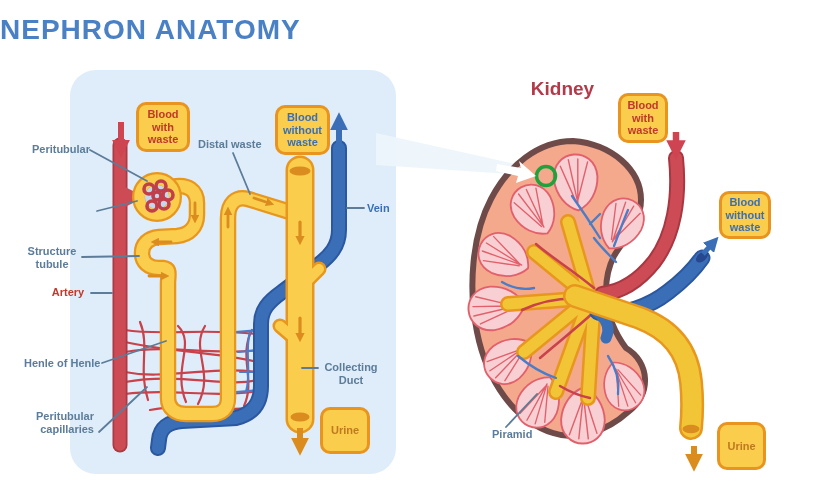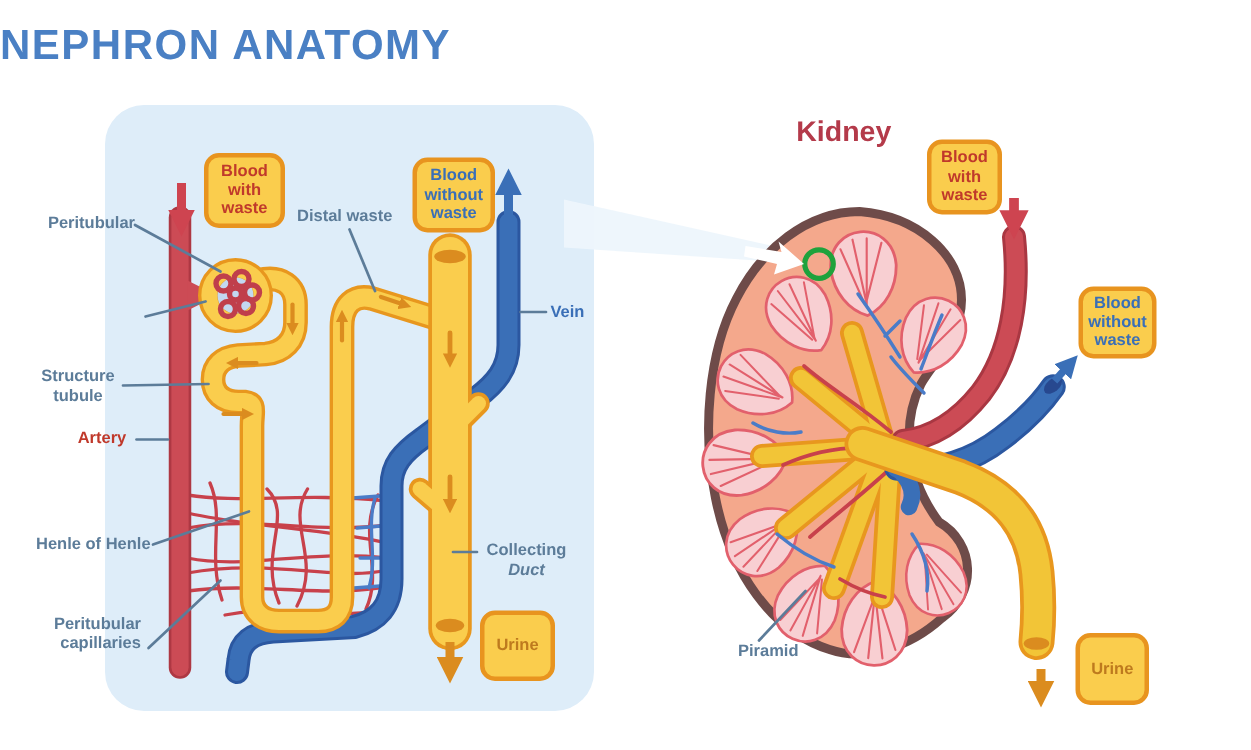--- a/index.html
+++ b/index.html
@@ -239,21 +239,21 @@
 <div class="lbl red" style="left:48px;top:286px;width:40px;text-align:center;"><span>Artery</span></div>
 <div class="lbl" style="left:24px;top:357px;width:78px;text-align:left;"><span>Henle of Henle</span></div>
 <div class="lbl" style="left:30px;top:410px;width:64px;text-align:right;">
   <span style="display:block;">Peritubular</span>
   <span style="display:block;">capillaries</span>
 </div>
 <div class="lbl" style="left:198px;top:138px;width:70px;text-align:left;"><span>Distal waste</span></div>
 <div class="lbl blue" style="left:367px;top:202px;width:30px;text-align:left;"><span>Vein</span></div>
 <div class="lbl" style="left:322px;top:361px;width:58px;text-align:center;">
   <span style="display:block;">Collecting</span>
-  <span style="display:block;font-style:italic;">Duct</span>
+  <span style="display:block;">Duct</span>
 </div>
 
 <div class="lbl" style="left:480px;top:428px;width:50px;text-align:left;padding-left:12px;"><span>Piramid</span></div>
 
 <div class="box red" style="left:136px;top:102px;width:54px;height:50px;">
   <span>Blood</span>
   <span>with</span>
   <span>waste</span>
 </div>
 <div class="box blue" style="left:275px;top:105px;width:55px;height:50px;">

